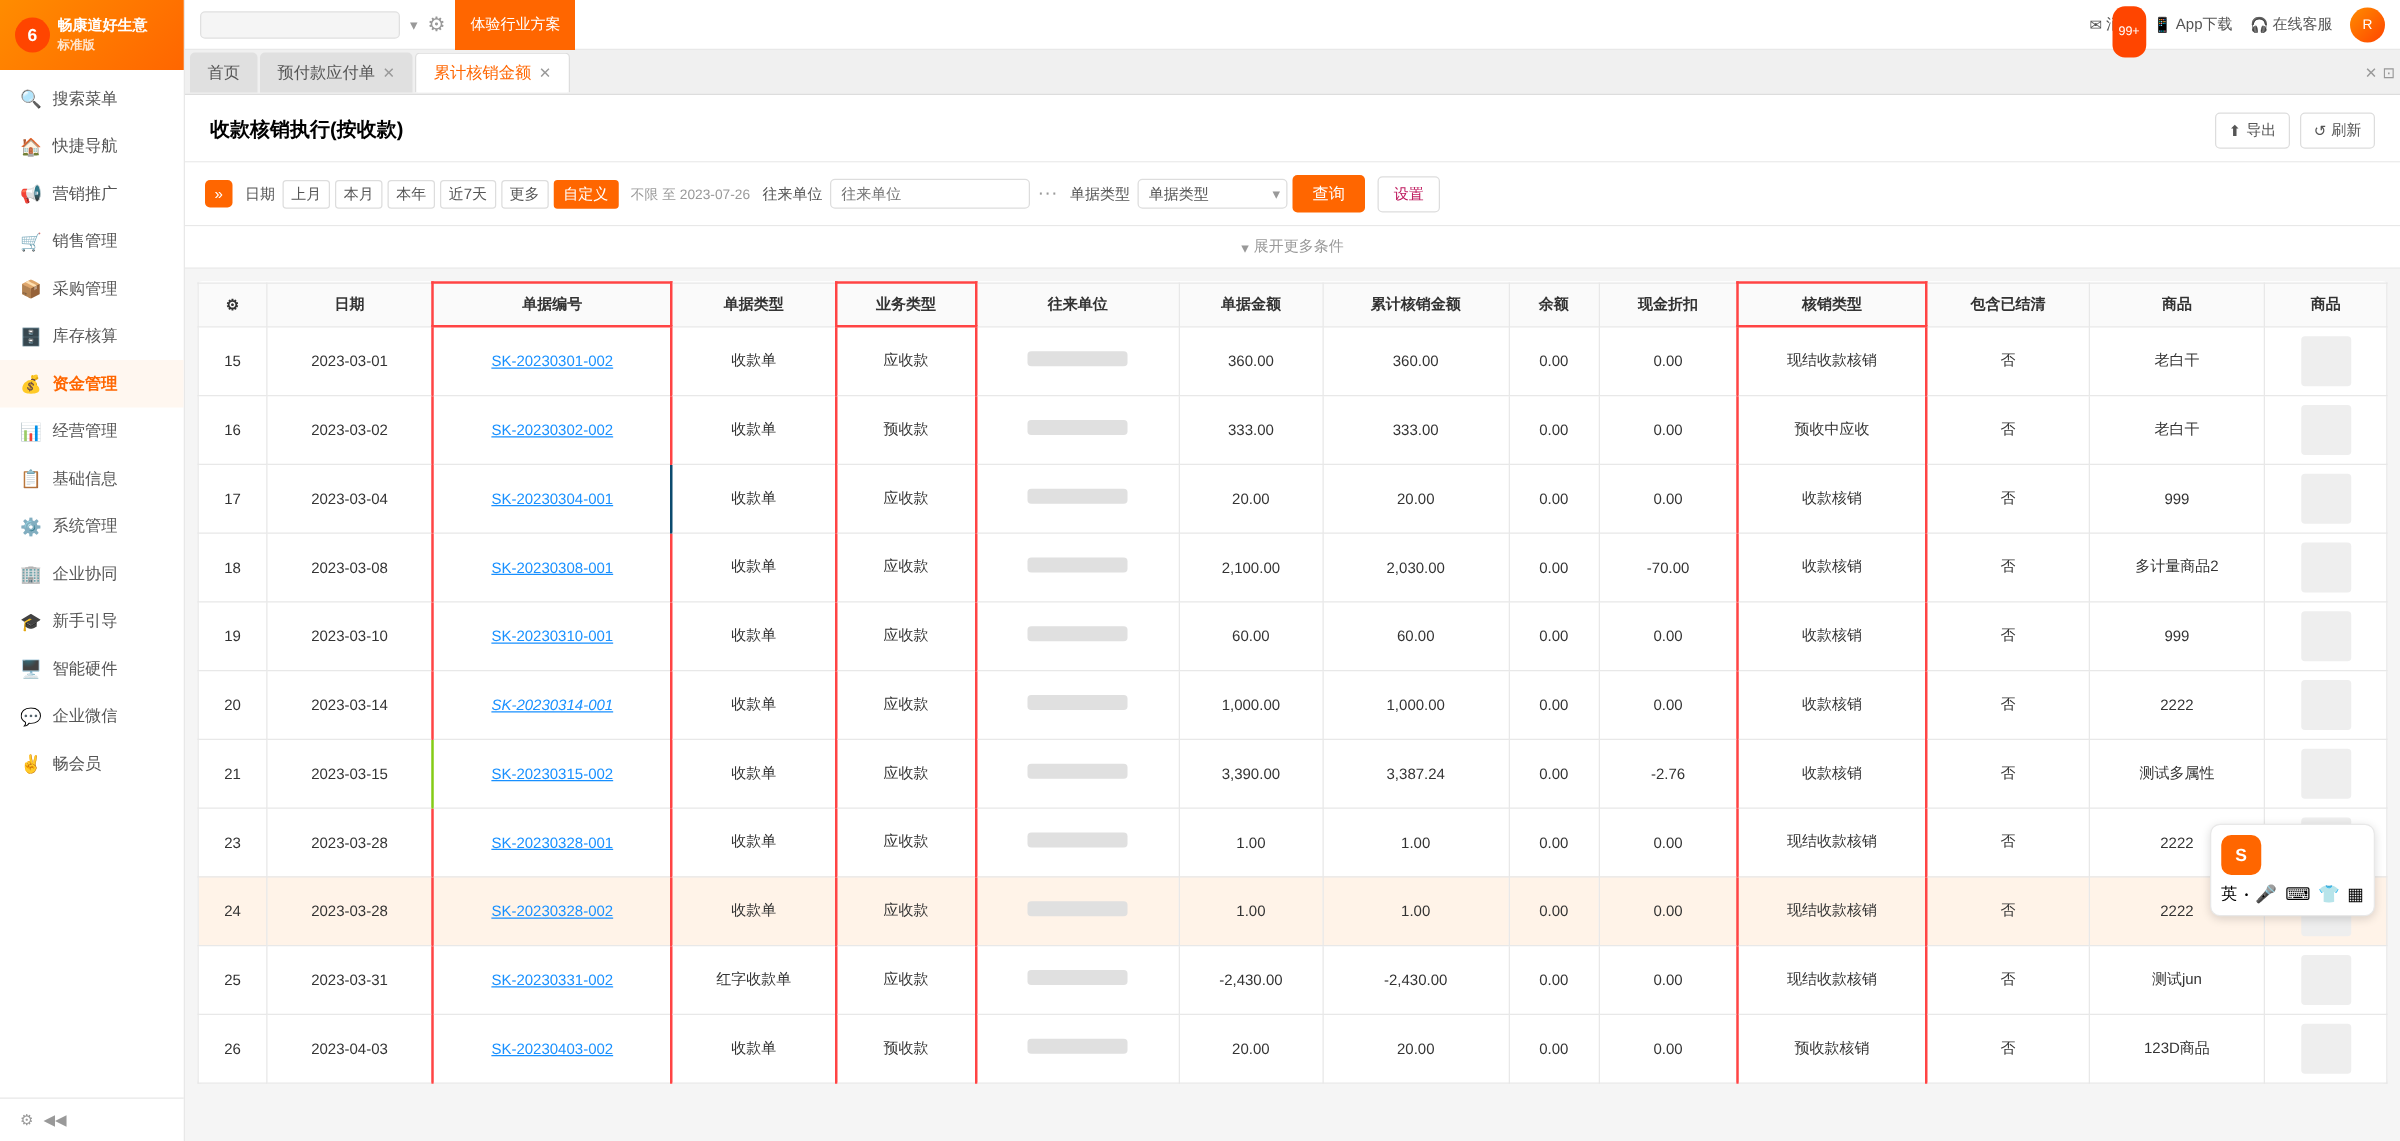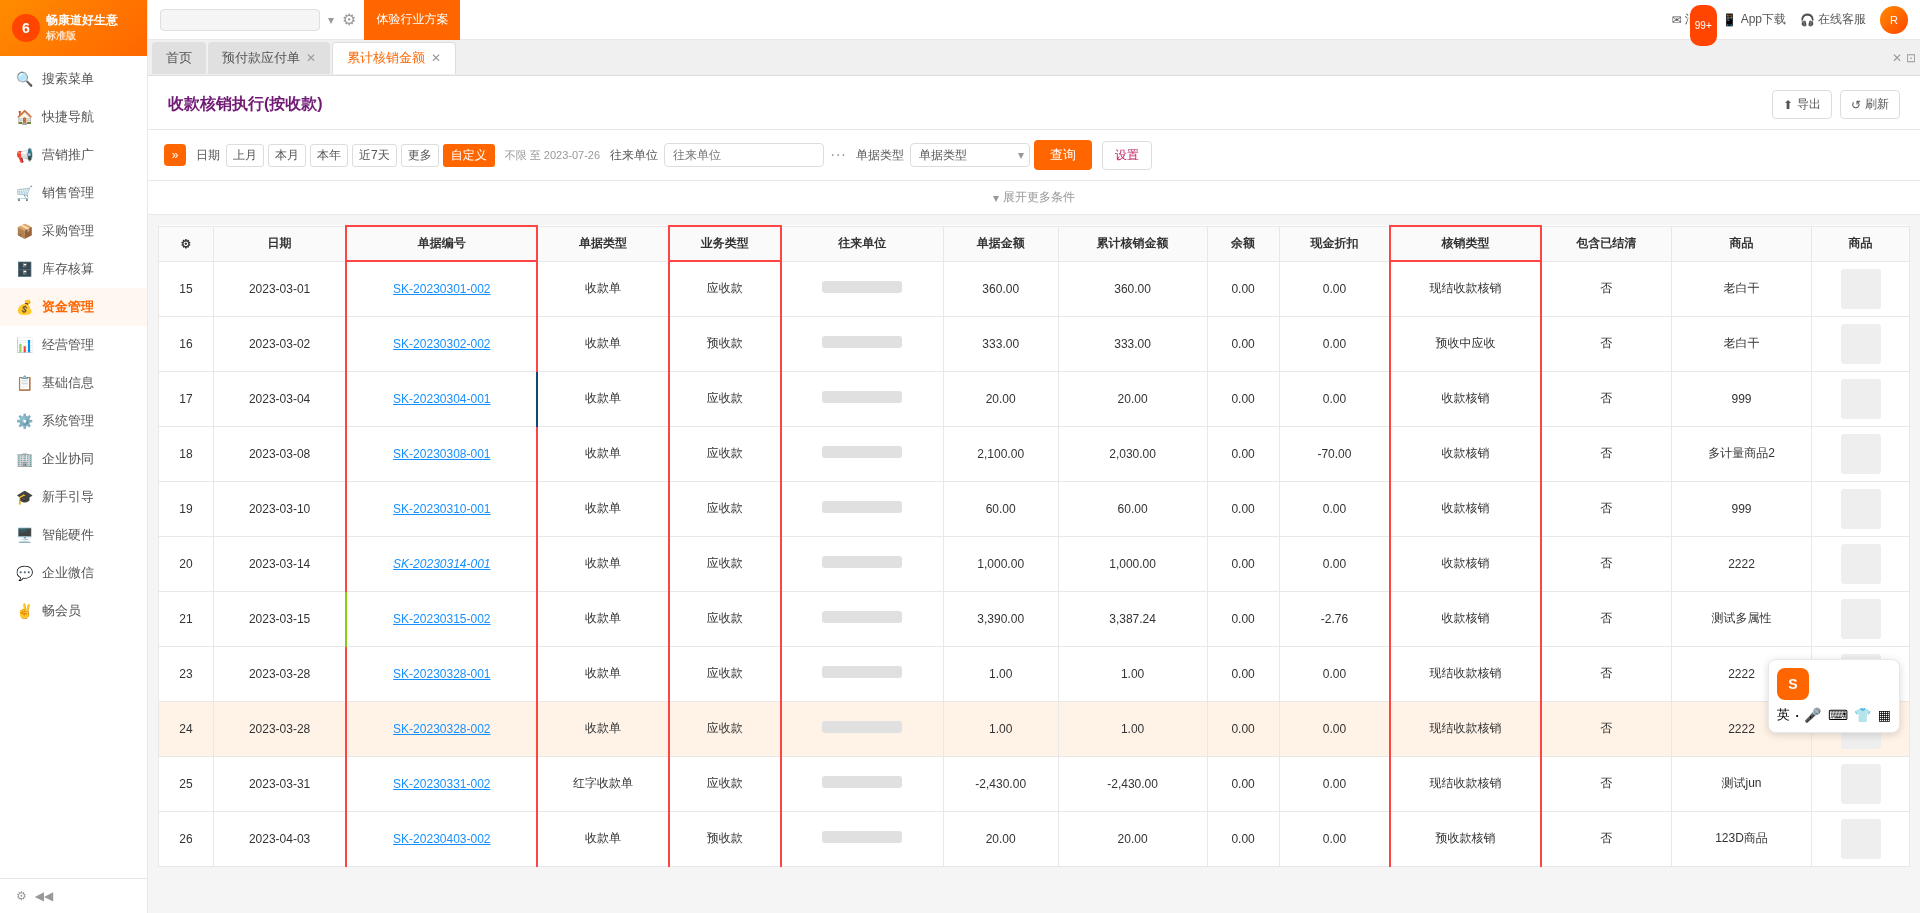--- a/index.html
+++ b/index.html
@@ -130,21 +130,21 @@
     
     .page-content { flex: 1; overflow: hidden; display: flex; flex-direction: column; background: #f5f5f5; padding: 0; }
 
     
     .page-header {
       background: #fff;
       padding: 14px 20px 10px;
       display: flex; align-items: center; justify-content: space-between;
       border-bottom: 1px solid #e8e8e8;
     }
-    .page-title { font-size: 16px; font-weight: bold; color: #701a75; }
+    .page-title { font-size: 16px; font-weight: bold; color: #000000; }
     .page-header-actions { display: flex; gap: 8px; }
     .btn-export, .btn-refresh {
       display: flex; align-items: center; gap: 4px;
       padding: 5px 10px;
       border: 1px solid #ddd;
       border-radius: 4px;
       background: #fff;
       color: #555;
       font-size: 12px;
       cursor: pointer;

